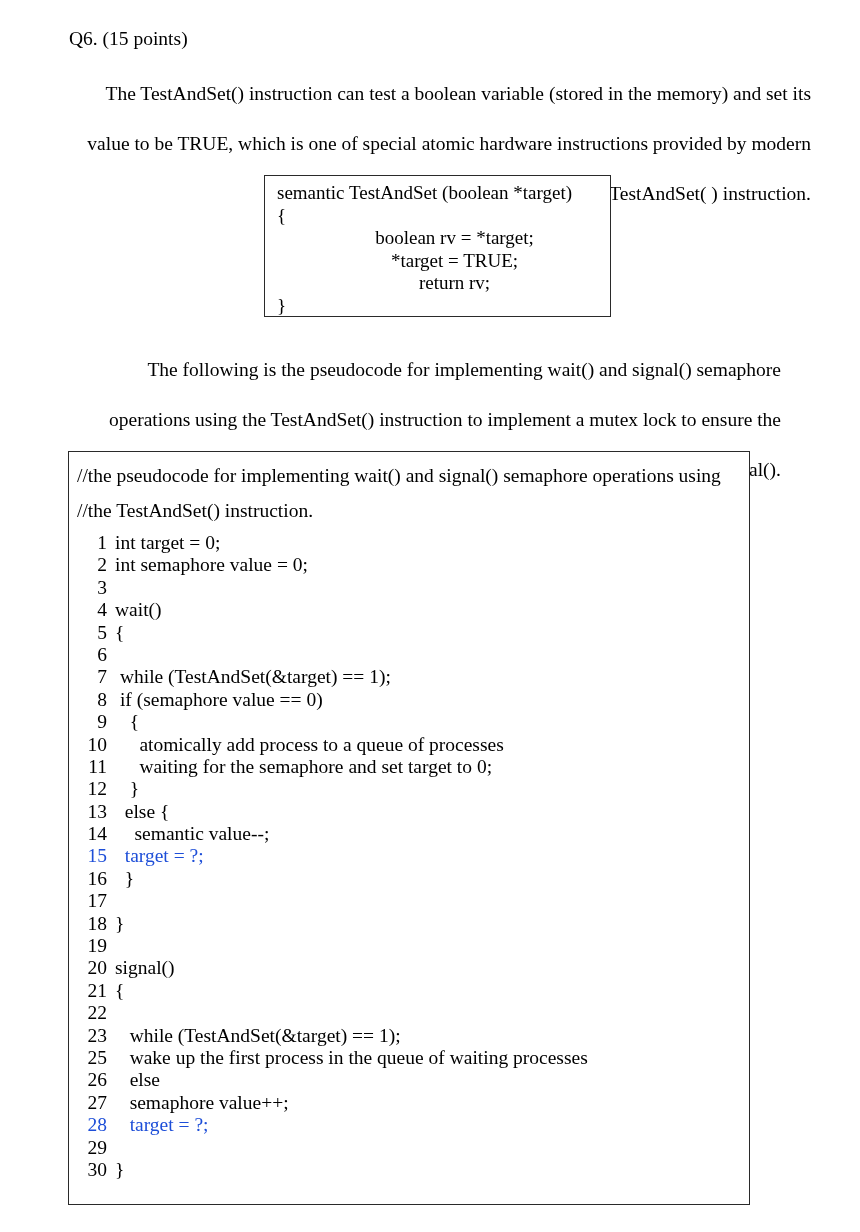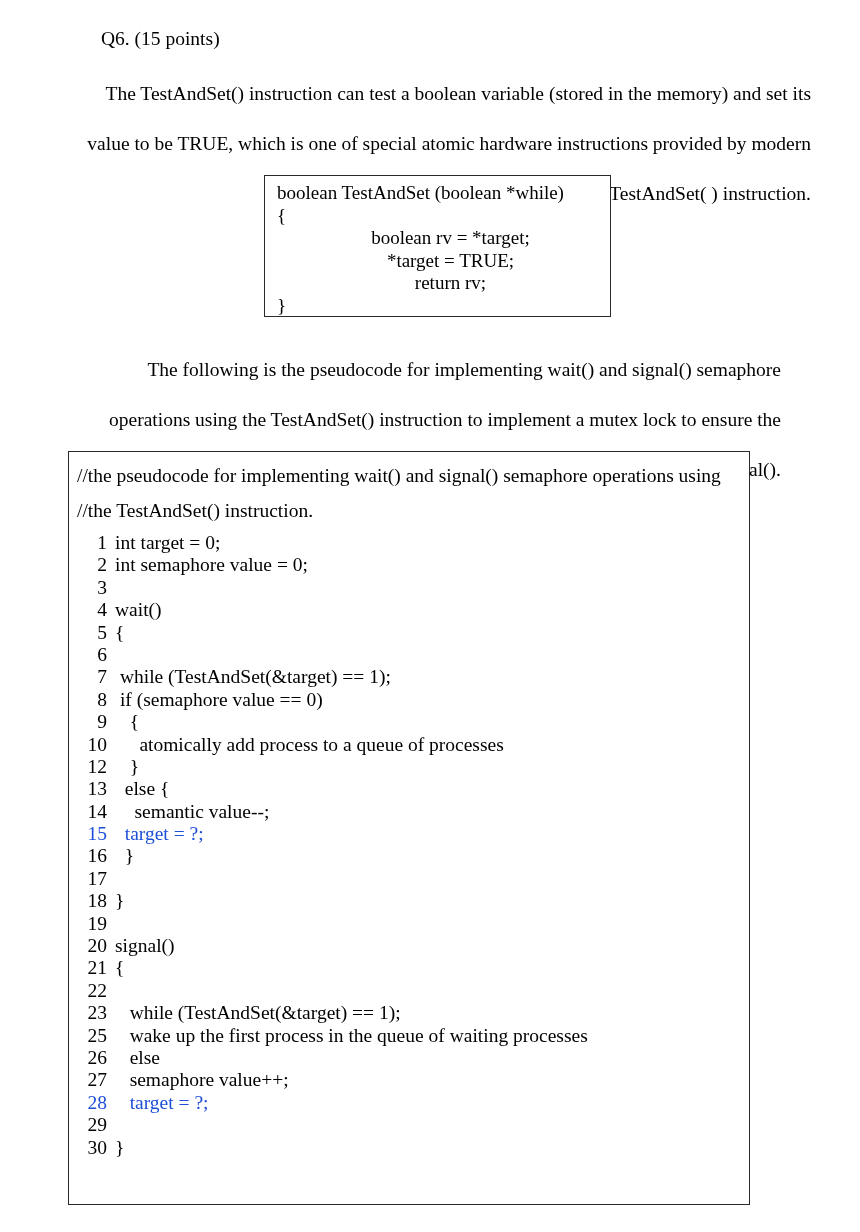--- a/index.html
+++ b/index.html
@@ -24,21 +24,20 @@
   }
 
   
   .q-title {
     position: absolute;
     left: 69px;
     top: 26px;
     font-size: 19.5px;
     line-height: 26px;
     white-space: nowrap;
-    margin-left: 32px;
   }
   .para {
     position: absolute;
     left: 69px;
     width: 740px;
     font-size: 19.5px;
     line-height: 50px;
     text-align: right;
   }
   #intro-para { top: 69px; width: 742px; }
@@ -116,21 +115,21 @@
 <body>
 
 <div class="page">
 
   <div class="q-title">Q6. (15 points)</div>
 
   <div class="para" id="intro-para">The TestAndSet() instruction can test a boolean variable (stored in the memory) and set its value to be TRUE, which is one of special atomic hardware instructions provided by modern machines. Here is the semantic of the TestAndSet( ) instruction.</div>
 
   <div class="tas-box">
     <div class="tas-lines">
-        <div class="tas-line">boolean TestAndSet (boolean *while)</div>
+        <div class="tas-line">semantic TestAndSet (boolean *target)</div>
         <div class="tas-line">{</div>
         <div class="tas-line tas-indent">boolean rv = *target;</div>
         <div class="tas-line tas-indent">*target = TRUE;</div>
         <div class="tas-line tas-indent">return rv;</div>
         <div class="tas-line">}</div>
       </div>
   </div>
 
   <div class="para" id="mid-para">The following is the pseudocode for implementing wait() and signal() semaphore operations using the TestAndSet() instruction to implement a mutex lock to ensure the atomicity of the operations in wait() and signal().</div>
 
@@ -174,20 +173,24 @@
         </div>
         <div class="pc-row">
           <span class="pc-num">9</span>
           <span class="pc-code">   {</span>
         </div>
         <div class="pc-row">
           <span class="pc-num">10</span>
           <span class="pc-code">     atomically add process to a queue of processes</span>
         </div>
         <div class="pc-row">
+          <span class="pc-num">11</span>
+          <span class="pc-code">     waiting for the semaphore and set target to 0;</span>
+        </div>
+        <div class="pc-row">
           <span class="pc-num">12</span>
           <span class="pc-code">   }</span>
         </div>
         <div class="pc-row">
           <span class="pc-num">13</span>
           <span class="pc-code">  else {</span>
         </div>
         <div class="pc-row">
           <span class="pc-num">14</span>
           <span class="pc-code">    semantic value--;</span>

